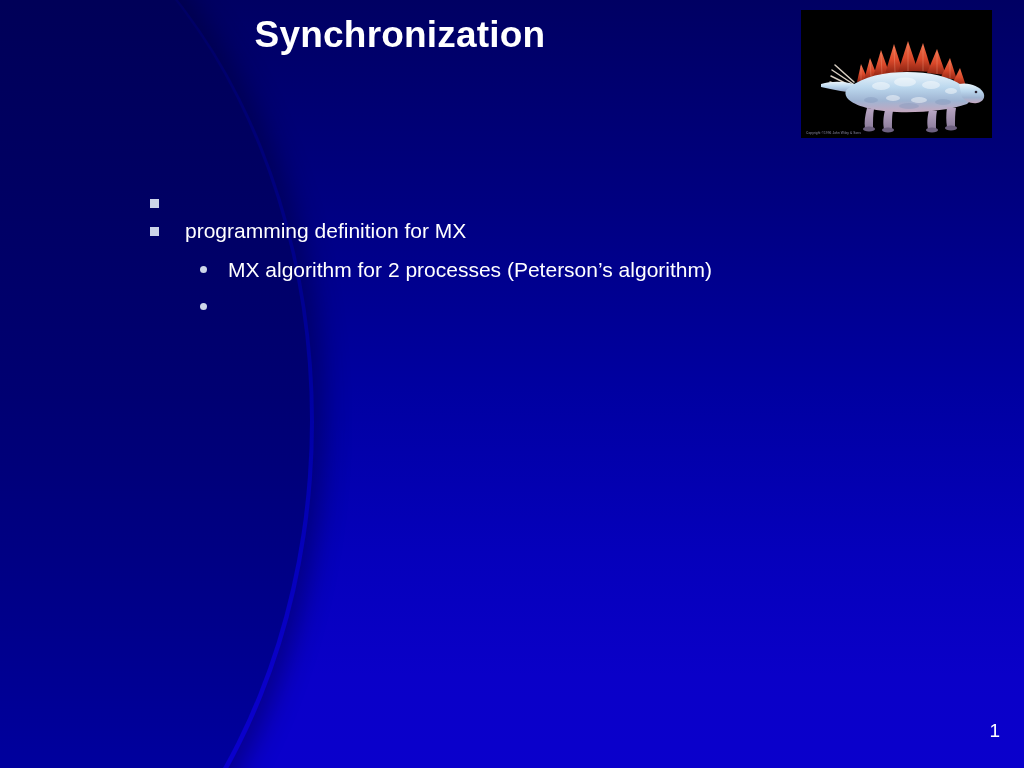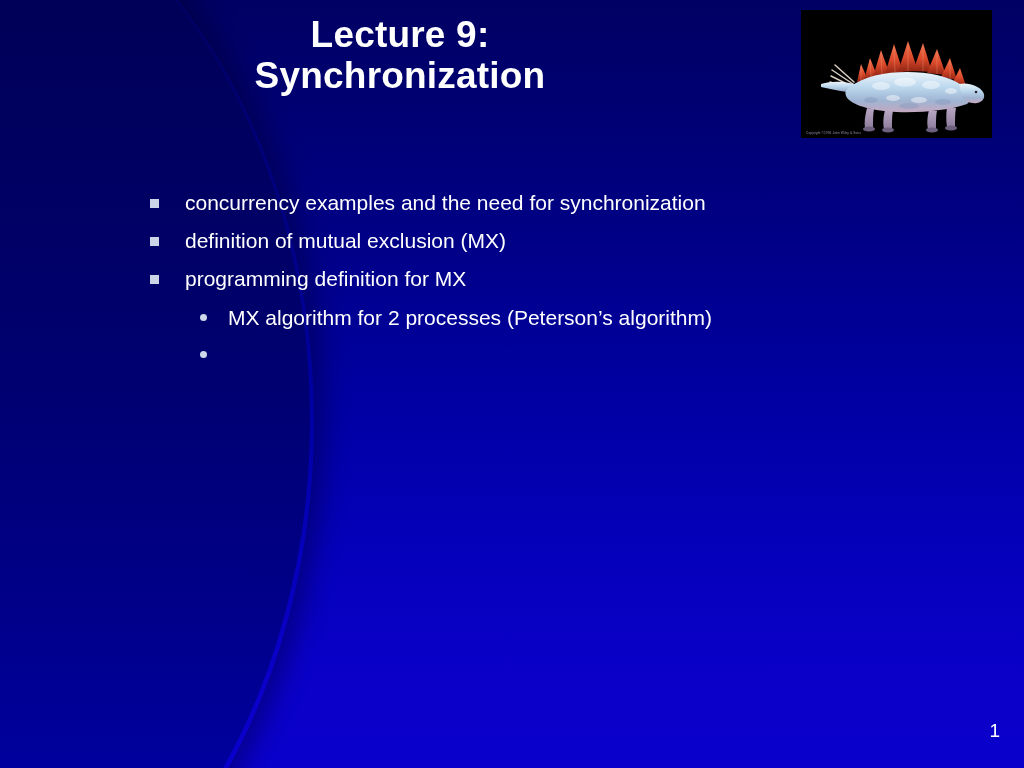--- a/index.html
+++ b/index.html
@@ -147,35 +147,29 @@
 </style>
 </head>
 <body>
 
 <div class="slide">
 
   <div class="bg-ellipse"></div>
   <div class="bg-ellipse-soft"></div>
 
   <div class="title-box">
-    <div class="title-line l1">Lecture 9:</div>
     <div class="title-line l2">Synchronization</div>
   </div>
 
   <div class="body-box">
 
     <div class="bullet-row lvl1">
       <span class="marker-sq"></span>
-      <span class="bullet-text">concurrency examples and the need for synchronization</span>
-    </div>
-
-    <div class="bullet-row lvl1">
-      <span class="marker-sq"></span>
-      <span class="bullet-text">definition of mutual exclusion (MX)</span>
-    </div>
+    </div>
+
 
     <div class="bullet-row lvl1">
       <span class="marker-sq"></span>
       <span class="bullet-text">programming definition for MX</span>
     </div>
 
     <div class="bullet-row lvl2">
       <span class="marker-dot"></span>
       <span class="bullet-text">MX algorithm for 2 processes (Peterson’s algorithm)</span>
     </div>

